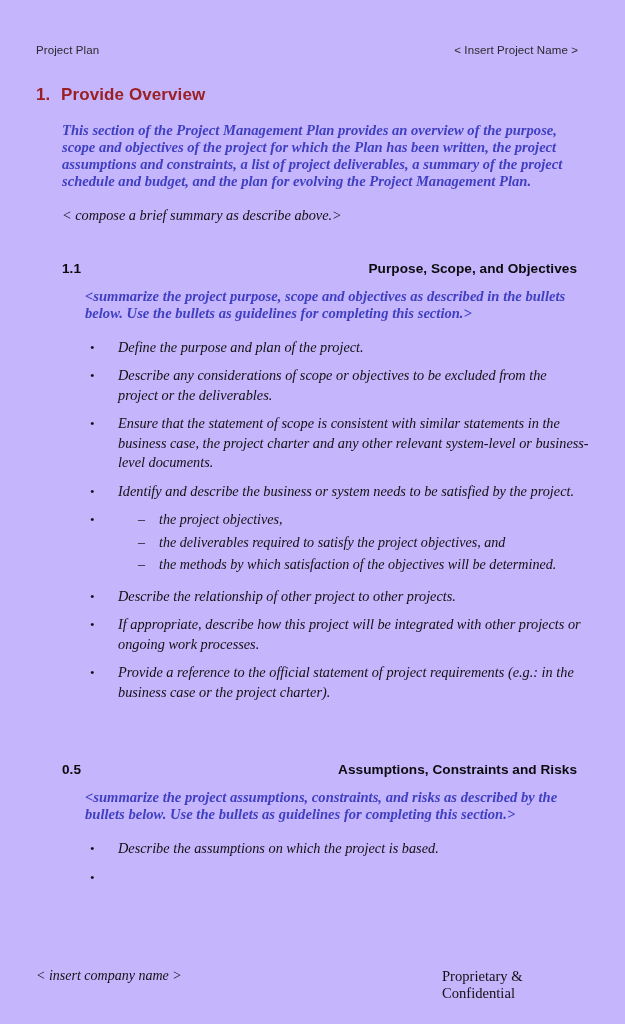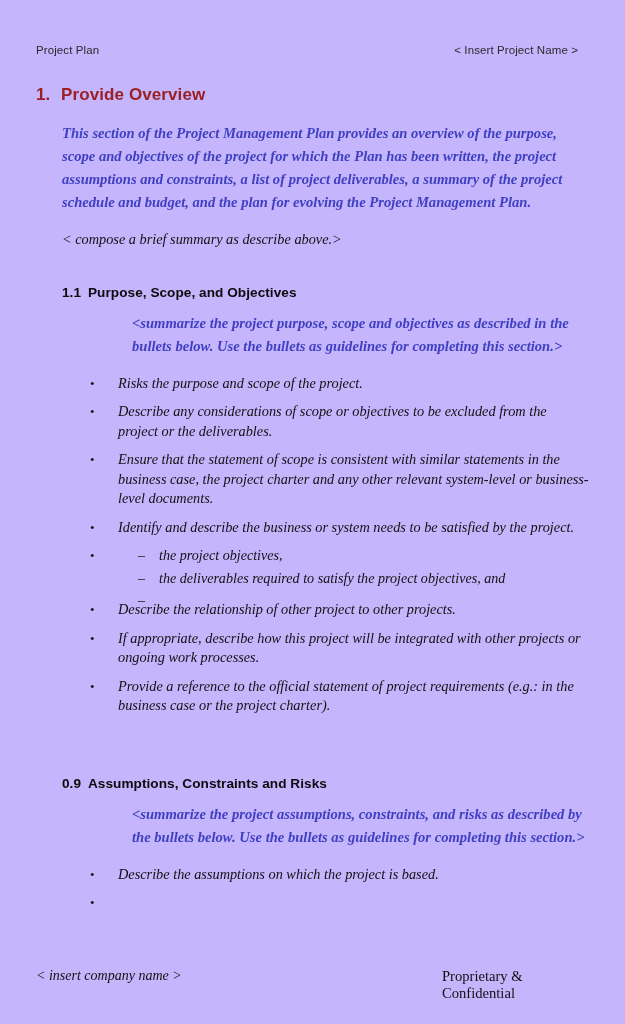--- a/index.html
+++ b/index.html
@@ -61,21 +61,21 @@
     width: 25px;
     flex: 0 0 25px;
   }
 
   p.blue-note {
     margin: 0;
     color: #3F3FC0;
     font-style: italic;
     font-weight: bold;
     font-size: 14.6px;
-    line-height: 23px;
+    line-height: 17px;
     font-family: "Liberation Serif", serif;
   }
 
   p.black-note {
     margin: 0;
     color: #111111;
     font-style: italic;
     font-size: 14.3px;
     line-height: 19.5px;
     font-family: "Liberation Serif", serif;
@@ -83,20 +83,21 @@
 
   h2.subsection-title {
     margin: 0;
     font-family: "Liberation Sans", sans-serif;
     font-size: 13.6px;
     font-weight: bold;
     color: #0b0b0b;
     letter-spacing: 0.05px;
     line-height: 18px;
     display: flex;
+    justify-content: space-between;
   }
   h2.subsection-title .num {
     width: 26px;
     flex: 0 0 26px;
   }
 
   ul.bullets {
     list-style: none;
     margin: 0;
     padding: 0;
@@ -138,21 +139,21 @@
     position: absolute;
     left: 20px;
     top: 0;
     font-size: 14px;
     line-height: 19.5px;
     font-style: normal;
   }
 
   
   .indent-62 { padding-left: 62px; padding-right: 48px; }
-  .indent-85 { padding-left: 85px; padding-right: 35px; margin-left: 47px; }
+  .indent-85 { padding-left: 85px; padding-right: 35px; }
   .indent-80 { padding-left: 80px; padding-right: 35px; }
 
   .gap-sm  { height: 10px; }
   .gap-md  { height: 16px; }
   .gap-xl  { height: 34px; }
 
   
   .doc-footer {
     position: absolute;
     bottom: 36px;
@@ -219,21 +220,21 @@
       <p class="blue-note">&lt;summarize the project purpose, scope and objectives as described in the bullets below.  Use the bullets as guidelines for completing this section.&gt;</p>
     </div>
 
     <div class="gap-md"></div>
 
     <div class="indent-80">
       <ul class="bullets">
 
         <li>
           <span class="marker">•</span>
-          <span>Risks the purpose and scope of the project.</span>
+          <span>Define the purpose and plan of the project.</span>
         </li>
 
         <li>
           <span class="marker">•</span>
           <span>Describe any considerations of scope or objectives to be excluded from the project or the deliverables.</span>
         </li>
 
         <li>
           <span class="marker">•</span>
           <span>Ensure that the statement of scope is consistent with similar statements in the business case, the project charter and any other relevant system-level or business-level documents.</span>
@@ -250,20 +251,21 @@
             <li>
               <span class="marker">–</span>
               <span>the project objectives,</span>
             </li>
             <li>
               <span class="marker">–</span>
               <span>the deliverables required to satisfy the project objectives, and</span>
             </li>
             <li>
               <span class="marker">–</span>
+              <span>the methods by which satisfaction of the objectives will be determined.</span>
             </li>
           </ul>
         </li>
 
         <li style="margin-top:12px;">
           <span class="marker">•</span>
           <span>Describe the relationship of other project to other projects.</span>
         </li>
 
         <li>
@@ -277,21 +279,21 @@
         </li>
 
       </ul>
     </div>
 
     <div class="gap-xl"></div>
     <div class="gap-md"></div>
 
     <div class="indent-62">
       <h2 class="subsection-title">
-        <span class="num">0.9</span>
+        <span class="num">0.5</span>
         <span>Assumptions, Constraints and Risks</span>
       </h2>
     </div>
 
     <div class="gap-sm"></div>
 
     <div class="indent-85">
       <p class="blue-note">&lt;summarize the project assumptions, constraints, and risks as described by the bullets below.  Use the bullets as guidelines for completing this section.&gt;</p>
     </div>
 

